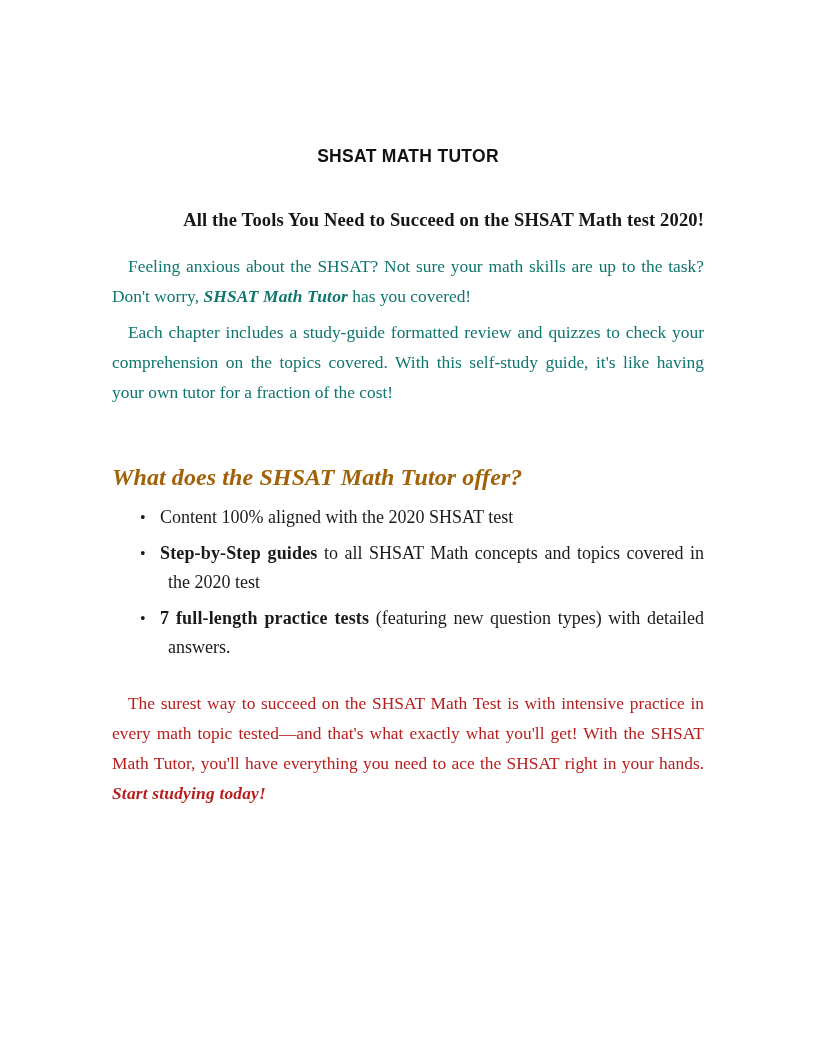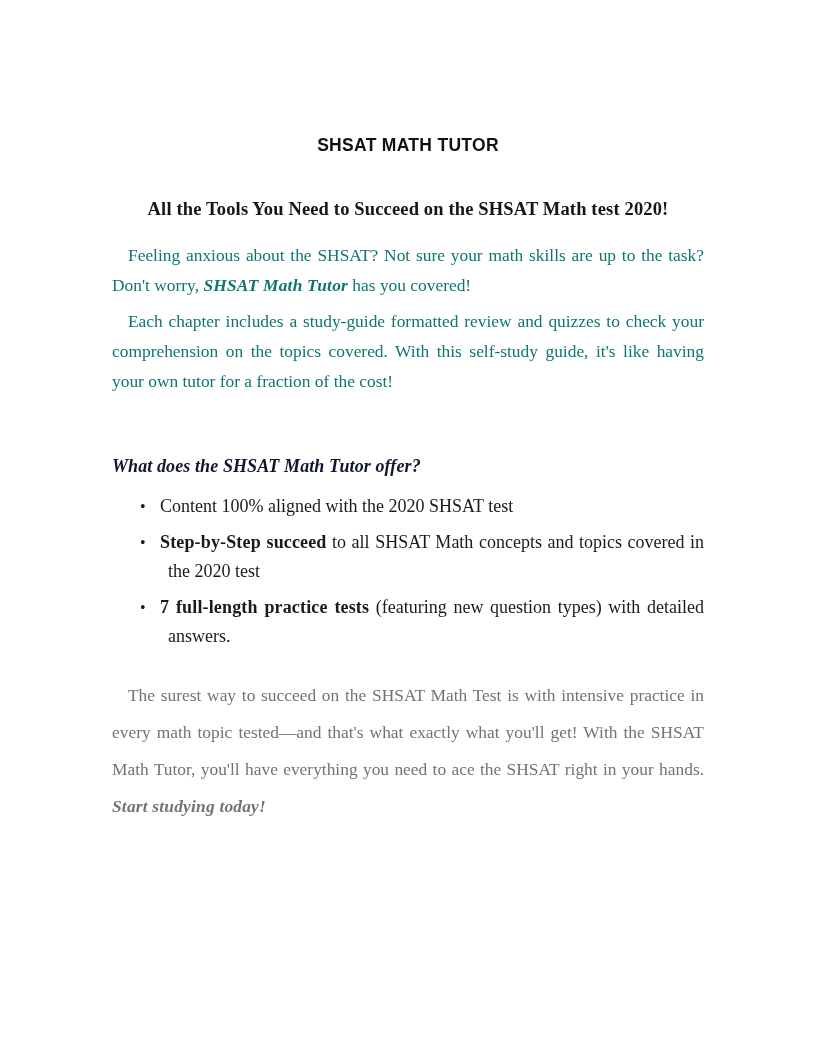--- a/index.html
+++ b/index.html
@@ -15,42 +15,42 @@
     background: #ffffff;
     overflow: hidden;
     box-sizing: border-box;
     font-family: "Liberation Serif", "DejaVu Serif", serif;
     color: #141414;
   }
 
   .content {
     position: absolute;
     left: 112px;
-    top: 0;
+    top: 11px;
     width: 592px;
   }
 
   
   .doc-title {
     font-family: "Liberation Sans", "DejaVu Sans", sans-serif;
     font-weight: bold;
     font-size: 17.5px;
     letter-spacing: 0.3px;
     text-align: center;
     color: #111111;
     margin: 0;
     padding-top: 135px;
   }
 
   
   .doc-subtitle {
     font-family: "Liberation Serif", "DejaVu Serif", serif;
     font-weight: bold;
     font-size: 18.5px;
-    text-align: center;
+    text-align: right;
     color: #161616;
     margin: 0;
     padding-top: 43px;
     letter-spacing: 0.15px;
   }
 
   
   .para {
     font-size: 17.4px;
     line-height: 30px;
@@ -67,27 +67,27 @@
 
   .para b,
   .para .emph {
     font-weight: bold;
     font-style: italic;
     letter-spacing: 0.2px;
   }
 
   
   .section-heading {
-    font-size: 18px;
+    font-size: 24px;
     font-weight: bold;
     font-style: italic;
     margin: 0;
     padding-top: 57px;
     line-height: 26px;
-    color: #0f172a;
+    color: #a16207;
     letter-spacing: 0.1px;
   }
 
   
   .bullet-list {
     list-style: none;
     margin: 0;
     padding: 0;
     padding-top: 13px;
   }
@@ -121,27 +121,27 @@
   
   .bullet-item .b-inner {
     display: block;
     text-indent: -8px;
     padding-left: 8px;
   }
 
   
   .para-closing {
     font-size: 17.4px;
-    line-height: 37px;
+    line-height: 30px;
     text-align: justify;
     text-justify: inter-word;
     text-indent: 16px;
     margin: 0;
     padding-top: 19px;
-    color: #737373;
+    color: #b91c1c;
   }
 
   .para-closing .cta {
     font-weight: bold;
     font-style: italic;
     letter-spacing: 0.2px;
   }
 </style>
 </head>
 <body>
@@ -159,21 +159,21 @@
     <p class="para para-3">Each chapter includes a study-guide formatted review and quizzes to check your comprehension on the topics covered. With this self-study guide, it's like having your own tutor for a fraction of the cost!</p>
 
     <h3 class="section-heading">What does the SHSAT Math Tutor offer?</h3>
 
     <ul class="bullet-list">
       <li class="bullet-item">
           <span class="b-inner"><span class="strong"></span><span>Content 100% aligned with the 2020 SHSAT test</span></span>
         </li>
 
       <li class="bullet-item">
-          <span class="b-inner"><span class="strong">Step-by-Step succeed</span><span> to all SHSAT Math concepts and topics covered in the 2020 test</span></span>
+          <span class="b-inner"><span class="strong">Step-by-Step guides</span><span> to all SHSAT Math concepts and topics covered in the 2020 test</span></span>
         </li>
 
 
 
       <li class="bullet-item">
           <span class="b-inner"><span class="strong">7 full-length practice tests</span><span> (featuring new question types) with detailed answers.</span></span>
         </li>
     </ul>
 
     <p class="para-closing"><span>The surest way to succeed on the SHSAT Math Test is with intensive practice in every math topic tested—and that's what exactly what you'll get! With the SHSAT Math Tutor, you'll have everything you need to ace the SHSAT right in your hands. </span><span class="cta">Start studying today!</span></p>

